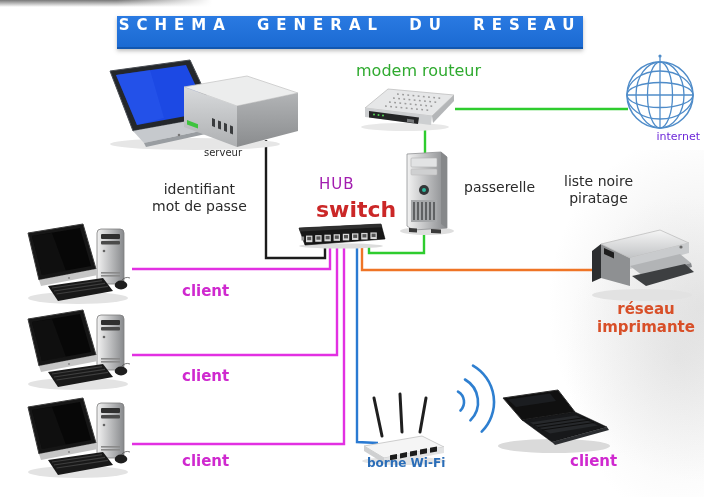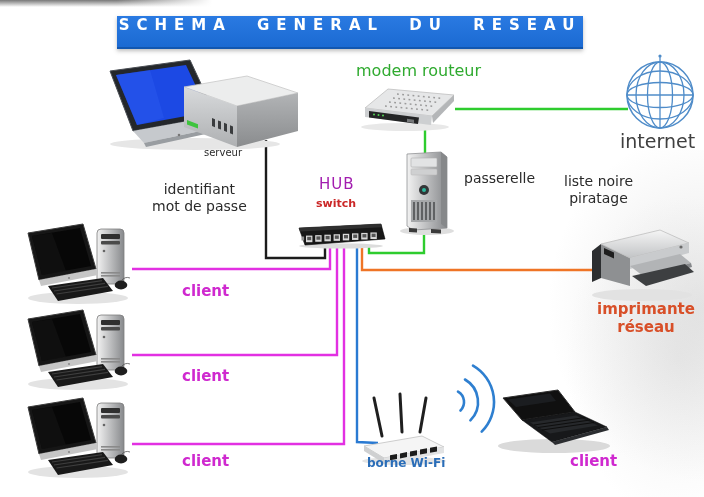--- a/index.html
+++ b/index.html
@@ -21,25 +21,25 @@
     display:flex;align-items:flex-start;justify-content:center;}
   .banner span{color:#ffffff;font-size:15px;font-weight:700;letter-spacing:7px;word-spacing:13px;white-space:nowrap;}
   
   .wires{left:0;top:0;z-index:2;}
   .dev{z-index:3;}
   
   .label{z-index:4;font-size:14px;color:#2a2a2a;line-height:1.22;white-space:nowrap;text-align:center;}
   .lbl-serveur{left:204px;top:147px;font-size:10px;}
   .lbl-cred{left:152px;top:181px;}
   .lbl-modem{left:356px;top:61px;font-size:16px;color:#2faa2f;}
-  .lbl-internet{left:620px;top:130px;width:80px;text-align:left;font-size:19px;color:#404040;}
-  .lbl-passerelle{left:464px;top:170px;font-size:14px;}
+  .lbl-internet{left:620px;top:130px;width:80px;text-align:right;font-size:11px;color:#6d28d9;}
+  .lbl-passerelle{left:464px;top:179px;font-size:14px;}
   .lbl-blacklist{left:564px;top:173px;}
   .lbl-hub{left:319px;top:175px;font-size:15px;letter-spacing:1px;color:#a21caf;}
-  .lbl-switch{left:316px;top:197px;font-size:11px;font-weight:700;color:#cb2727;}
+  .lbl-switch{left:316px;top:197px;font-size:22px;font-weight:700;color:#cb2727;}
   .lbl-client{font-size:15px;font-weight:700;color:#cf29cf;margin-left:38px;}
   .lbl-client1{left:144px;top:282px;}
   .lbl-client2{left:144px;top:367px;}
   .lbl-client3{left:144px;top:452px;}
   .lbl-printer{left:594px;top:300px;width:104px;text-align:center;font-size:15px;font-weight:600;color:#d84f28;}
   .lbl-wifi{left:367px;top:456px;font-size:12px;font-weight:600;color:#2a6db8;}
   .lbl-client4{left:532px;top:452px;}
 </style>
 </head>
 <body>
@@ -305,19 +305,19 @@
   <div class="abs label lbl-blacklist">
     <div>liste noire</div>
     <div>piratage</div>
   </div>
   <div class="abs label lbl-hub">HUB</div>
   <div class="abs label lbl-switch">switch</div>
   <div class="abs label lbl-client lbl-client1">client</div>
   <div class="abs label lbl-client lbl-client2">client</div>
   <div class="abs label lbl-client lbl-client3">client</div>
   <div class="abs label lbl-printer">
+    <div>réseau</div>
     <div>imprimante</div>
-    <div>réseau</div>
   </div>
   <div class="abs label lbl-wifi">borne Wi-Fi</div>
   <div class="abs label lbl-client lbl-client4">client</div>
 
 </div>
 
 </body></html>

